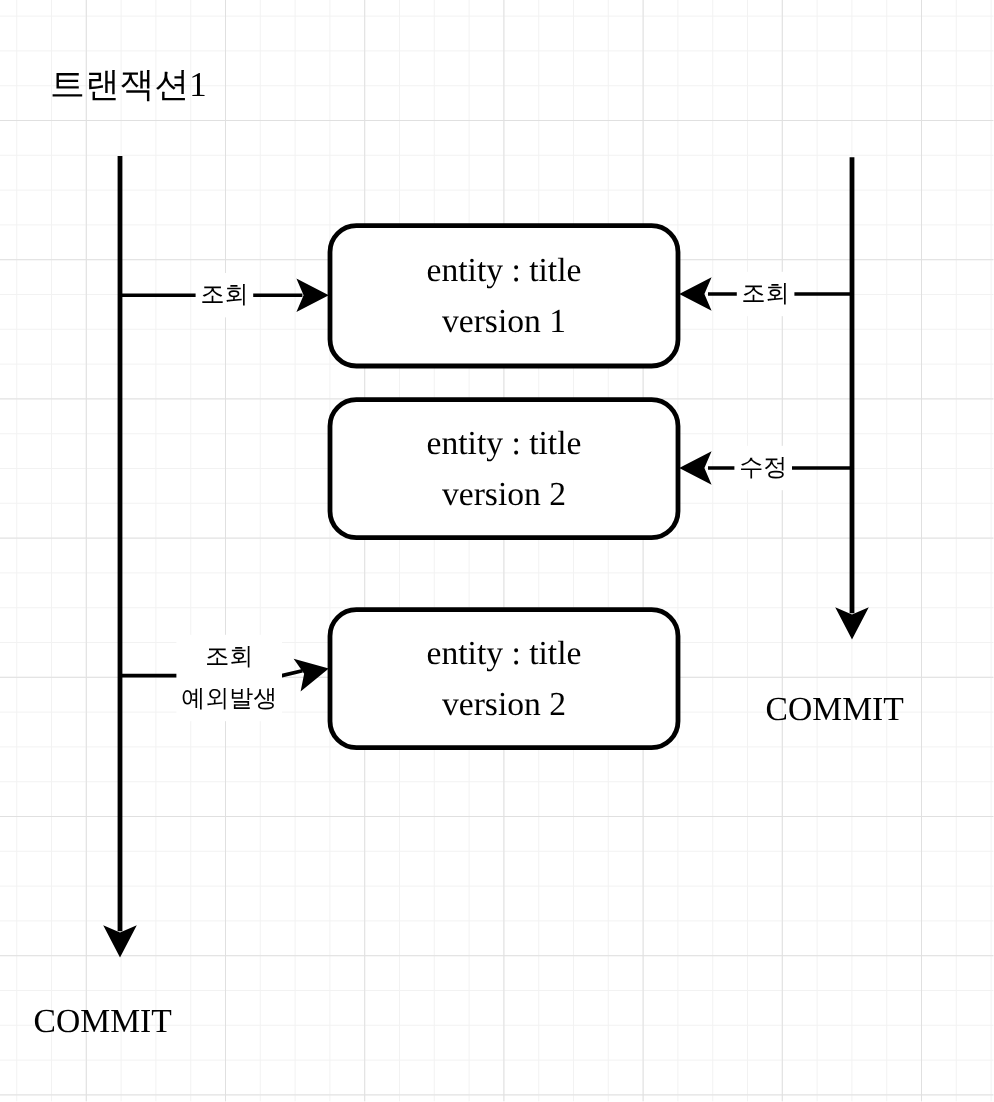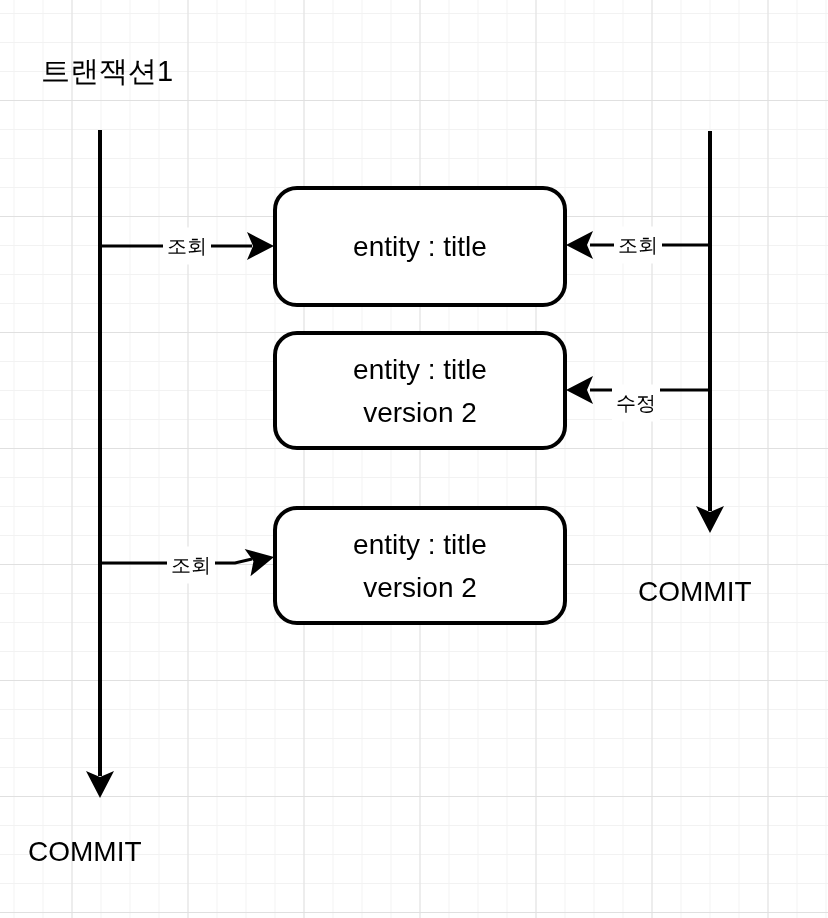--- a/index.html
+++ b/index.html
@@ -16,21 +16,21 @@
     overflow: hidden;
     background-color: #ffffff;
     
     background-image:
       linear-gradient(to right, #e0e0e0 1px, transparent 1px),
       linear-gradient(to bottom, #e0e0e0 1px, transparent 1px),
       linear-gradient(to right, #f2f2f2 1px, transparent 1px),
       linear-gradient(to bottom, #f2f2f2 1px, transparent 1px);
     background-size: 116px 116px, 116px 116px, 29px 29px, 29px 29px;
     background-position: 71.5px 0, 0 100px, 13.5px 0, 0 13px;
-    font-family: Liberation Sans, sans-serif;
+    font-family: Liberation Serif, serif;
     color: #000000;
   }
 
   #shapes {
     position: absolute;
     left: 0; top: 0;
   }
 
   .txt {
     position: absolute;
@@ -106,33 +106,35 @@
       <path d="M0,0 L-27,-14 L-21,0 L-27,14 Z" transform="translate(274,557) rotate(-12)"></path>
       <path d="M100,798 L86,771 L100,777 L114,771 Z"></path>
       <path d="M710,533 L696,506 L710,512 L724,506 Z"></path>
     </g>
   </svg>
 
   <div class="txt tx-title" style="left:107px; top:55px;">트랜잭션1</div>
 
   <div class="entity-text" style="left:275px; top:188px; width:290px; height:117px;">
     <div>entity : title</div>
+    <div>version 1</div>
   </div>
   <div class="entity-text" style="left:275px; top:333px; width:290px; height:115px;">
     <div>entity : title</div>
     <div>version 2</div>
   </div>
   <div class="entity-text" style="left:275px; top:508px; width:290px; height:115px;">
     <div>entity : title</div>
     <div>version 2</div>
   </div>
 
   <div class="action-label" style="left:187px; top:246px;">조회</div>
   <div class="action-label" style="left:638px; top:245px;">조회</div>
-  <div class="action-label" style="left:636px; top:390px;margin-top:13px;">수정</div>
+  <div class="action-label" style="left:636px; top:390px;">수정</div>
   <div class="action-label" style="left:191px; top:565px;">
     <div>조회</div>
+    <div>예외발생</div>
   </div>
 
   <div class="txt commit" style="left:28px; top:832px;">COMMIT</div>
   <div class="txt commit" style="left:638px; top:572px;">COMMIT</div>
 
 </div>
 
 </body></html>

